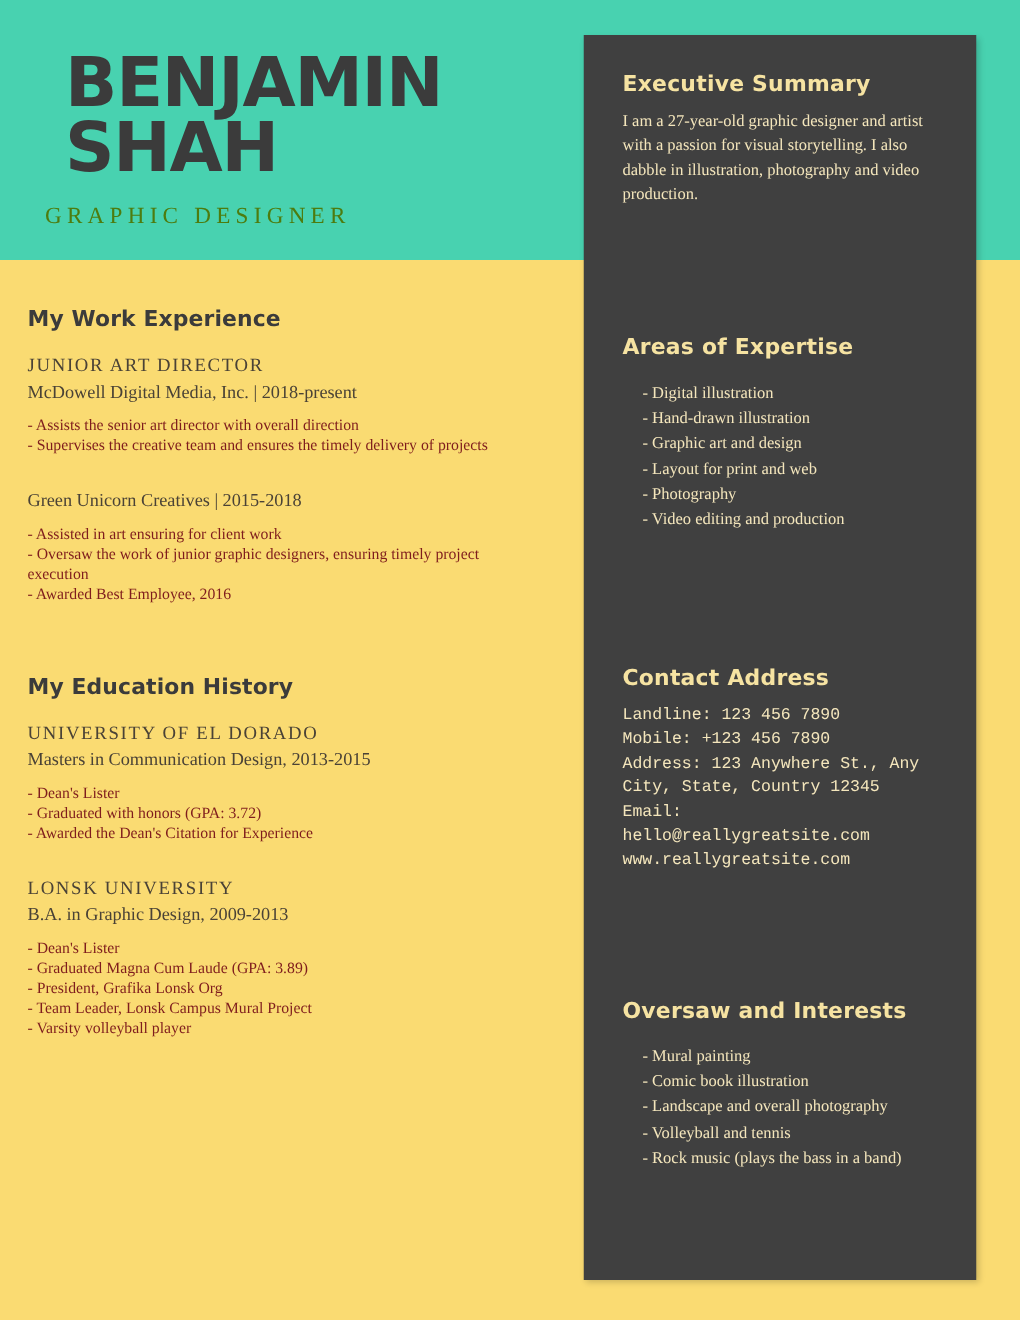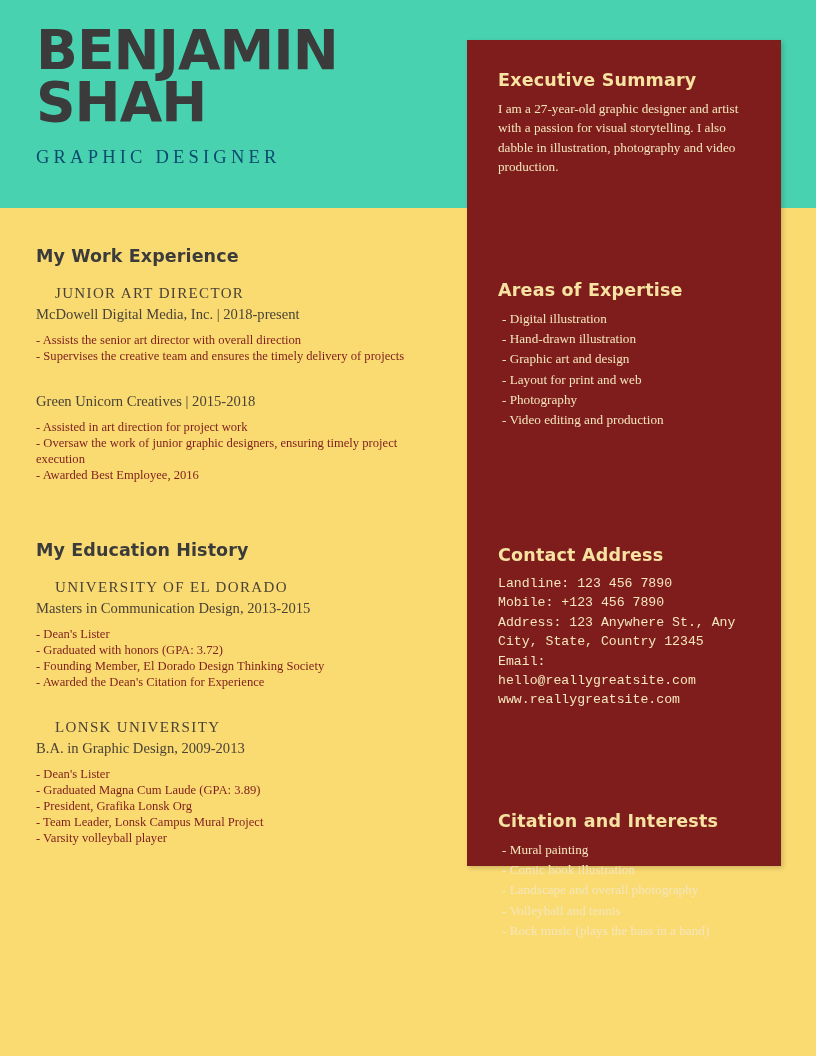--- a/index.html
+++ b/index.html
@@ -40,39 +40,39 @@
     top: 24px;
     width: 420px;
   }
   .name {
     font-family: "DejaVu Sans", sans-serif;
     font-weight: bold;
     font-size: 55px;
     line-height: 0.95;
     color: #3b3b3b;
     letter-spacing: -1px;
-    margin: 0;
+    margin: 16px;
     white-space: pre-line;
   }
   .role {
     margin-top: 18px;
     font-family: "Liberation Serif", serif;
     font-size: 18.5px;
     letter-spacing: 4.2px;
-    color: #0c4a6e;
+    color: #4d7c0f;
   }
 
   
   .dark-panel {
     position: absolute;
     left: 467px;
-    top: 40px;
+    top: 28px;
     width: 314px;
-    height: 826px;
-    background: #7f1d1d;
+    height: 996px;
+    background: #404040;
     box-shadow: 2px 2px 5px rgba(0,0,0,0.18);
   }
   .panel-inner {
     position: relative;
     width: 100%;
     height: 100%;
   }
 
   .panel-section {
     position: absolute;
@@ -93,58 +93,57 @@
     margin: 0 0 9px 0;
   }
   .panel-text {
     font-family: "Liberation Serif", serif;
     font-size: 13.2px;
     line-height: 1.47;
     color: #f4e6bc;
   }
   .panel-list {
     list-style: none;
-    margin: 4px;
+    margin: 16px;
     padding: 0;
     font-family: "Liberation Serif", serif;
     font-size: 13.2px;
     line-height: 1.53;
     color: #f4e6bc;
   }
   .panel-list li { white-space: nowrap; }
   .contact-lines {
     font-family: Liberation Mono, monospace;
     font-size: 13.2px;
     line-height: 1.47;
     color: #f4e6bc;
   }
 
   
   .main-col {
     position: absolute;
-    left: 36px;
+    left: 22px;
     top: 246px;
     width: 400px;
   }
   .section-heading {
     font-family: "DejaVu Sans", sans-serif;
     font-weight: bold;
     font-size: 17.5px;
     color: #3b3b3b;
     letter-spacing: 0.1px;
     margin: 0 0 19px 0;
   }
   .entry { margin-bottom: 20px; }
   .entry-title {
     font-family: "Liberation Serif", serif;
     font-size: 15px;
     letter-spacing: 1.35px;
     color: #4a4236;
     margin-bottom: 4px;
-    margin-left: 19px;
   }
   .entry-sub {
     font-family: "Liberation Serif", serif;
     font-size: 14.6px;
     color: #4a4236;
     margin-bottom: 10px;
   }
   .entry-list {
     list-style: none;
     margin: 0;
@@ -194,21 +193,21 @@
       <div class="contact-lines">
         <div>Landline: 123 456 7890</div>
         <div>Mobile: +123 456 7890</div>
         <div>Address: 123 Anywhere St., Any City, State, Country 12345</div>
         <div>Email: hello@reallygreatsite.com</div>
         <div>www.reallygreatsite.com</div>
       </div>
     </div>
 
     <div class="panel-section s-hobbies">
-      <h2 class="panel-heading">Citation and Interests</h2>
+      <h2 class="panel-heading">Oversaw and Interests</h2>
       <ul class="panel-list">
         <li>- Mural painting</li>
         <li>- Comic book illustration</li>
         <li>- Landscape and overall photography</li>
         <li>- Volleyball and tennis</li>
         <li>- Rock music (plays the bass in a band)</li>
       </ul>
     </div>
 
   </div>
@@ -226,39 +225,38 @@
         <li>- Assists the senior art director with overall direction</li>
         <li>- Supervises the creative team and ensures the timely delivery of projects</li>
       </ul>
     </div>
 
     <div class="gap-entry"></div>
 
     <div class="entry">
       <div class="entry-sub">Green Unicorn Creatives | 2015-2018</div>
       <ul class="entry-list">
-        <li>- Assisted in art direction for project work</li>
+        <li>- Assisted in art ensuring for client work</li>
         <li>- Oversaw the work of junior graphic designers, ensuring timely project execution</li>
         <li>- Awarded Best Employee, 2016</li>
       </ul>
     </div>
   </div>
 
   <div class="gap-work-edu"></div>
 
   <div>
     <h2 class="section-heading">My Education History</h2>
 
     <div class="entry">
       <div class="entry-title">UNIVERSITY OF EL DORADO</div>
       <div class="entry-sub">Masters in Communication Design, 2013-2015</div>
       <ul class="entry-list">
         <li>- Dean's Lister</li>
         <li>- Graduated with honors (GPA: 3.72)</li>
-        <li>- Founding Member, El Dorado Design Thinking Society</li>
         <li>- Awarded the Dean's Citation for Experience</li>
       </ul>
     </div>
 
     <div class="gap-entry"></div>
 
     <div class="entry">
       <div class="entry-title">LONSK UNIVERSITY</div>
       <div class="entry-sub">B.A. in Graphic Design, 2009-2013</div>
       <ul class="entry-list">

